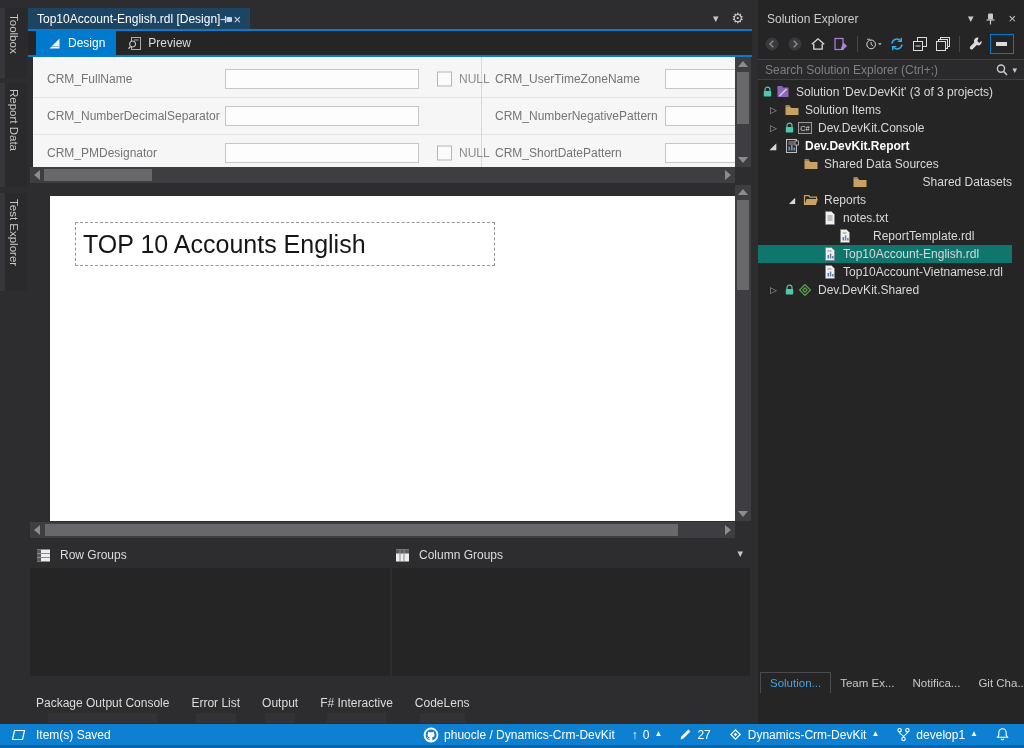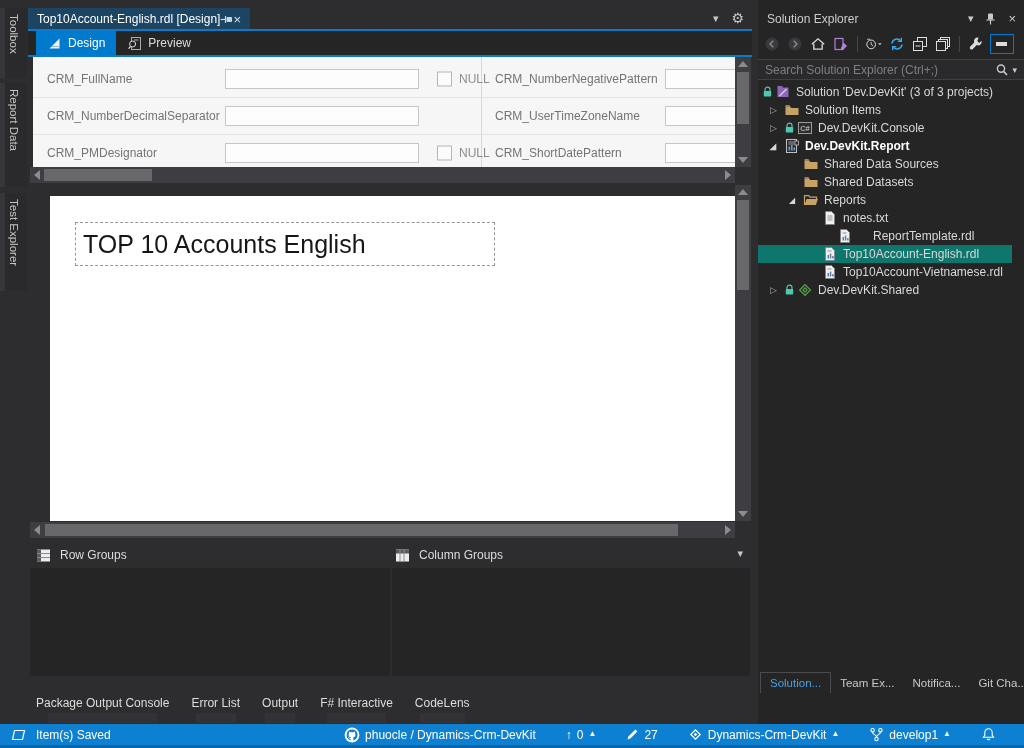--- a/index.html
+++ b/index.html
@@ -64,21 +64,21 @@
   .bottom-tabs{position:absolute;left:8px;top:696px;display:flex;gap:22px}
   .btab{display:flex;flex-direction:column;align-items:center;cursor:default}
   .btab .lbl{font-size:12px;color:#DCDCDC;white-space:nowrap}
   .btab .stub{height:10px;background:#333337;margin-top:3px;width:82%}
 
   
   .status-bar{position:absolute;left:0;bottom:0;width:1024px;height:24px;background:#0E80D2;
               border-bottom:3px solid #0A66A8;box-sizing:border-box;display:flex;align-items:center;
               color:#FFF;font-size:12px}
   .sb-left{display:flex;align-items:center;gap:9px;margin-left:10px}
-  .sb-right{margin-left:auto;display:flex;align-items:center;gap:30px;padding-right:28px}
+  .sb-right{margin-left:auto;display:flex;align-items:center;gap:17px;padding-right:14px}
   .sb-group{display:flex;align-items:center;gap:5px;white-space:nowrap}
   .caret-up{font-size:8px;position:relative;top:-1px}
 
   
   .sol-exp{position:absolute;left:758px;top:0;width:266px;height:724px;background:#252526}
   .se-title{position:absolute;left:9px;top:12px;font-size:12px;color:#CCC;white-space:nowrap}
   .se-title-icons{position:absolute;right:8px;top:11px;display:flex;gap:12px;align-items:center;color:#C8C8C8;font-size:11px}
   .se-toolbar{position:absolute;left:5px;top:31px;right:4px;height:25px;display:flex;align-items:center;gap:5px}
   .se-tool{width:18px;height:18px;display:flex;align-items:center;justify-content:center;flex:none}
   .se-sep{width:1px;height:16px;background:#46464A;margin:0 2px;flex:none}
@@ -173,25 +173,25 @@
         </div>
         <div class="param-row">
           <span class="param-label">CRM_PMDesignator</span>
           <input class="param-input" type="text" style="">
           <div class="null-check"></div>
           <span class="null-label">NULL</span>
         </div>
       </div>
     <div class="param-col c2" id="param-right">
         <div class="param-row">
-          <span class="param-label">CRM_NumberNegativePattern</span>
+          <span class="param-label">CRM_UserTimeZoneName</span>
           <input class="param-input" type="text" style="">
         </div>
         <div class="param-row">
-          <span class="param-label">CRM_UserTimeZoneName</span>
+          <span class="param-label">CRM_NumberNegativePattern</span>
           <input class="param-input" type="text" style="">
         </div>
         <div class="param-row">
           <span class="param-label">CRM_ShortDatePattern</span>
           <input class="param-input" type="text" style="">
         </div>
       </div>
   </div>
 
   <div class="sb" style="left:707px;top:57px;width:16px;height:110px">
@@ -431,21 +431,21 @@
       <div class="tree-row" style="padding-left: 31px;">
         <span class="arrow"></span>
         <span class="ticon">
           <svg width="16" height="16" viewBox="0 0 16 16">
             <path d="M1.5 4.5 h4.6 l1.2 1.6 h7.2 v7 H1.5 Z" fill="#C8A165"></path>
             <path d="M1.5 4.5 v-1.2 h4 l0.9 1.2" fill="#C8A165"></path>
           </svg>
         </span>
         <span>Shared Data Sources</span>
       </div>
-      <div class="tree-row" style="padding-left: 31px;">
+      <div class="tree-row" style="padding-left: 31px; justify-content: space-between;">
         <span class="arrow"></span>
         <span class="ticon">
           <svg width="16" height="16" viewBox="0 0 16 16">
             <path d="M1.5 4.5 h4.6 l1.2 1.6 h7.2 v7 H1.5 Z" fill="#C8A165"></path>
             <path d="M1.5 4.5 v-1.2 h4 l0.9 1.2" fill="#C8A165"></path>
           </svg>
         </span>
         <span>Shared Datasets</span>
       </div>
       <div class="tree-row" style="padding-left: 31px;">

